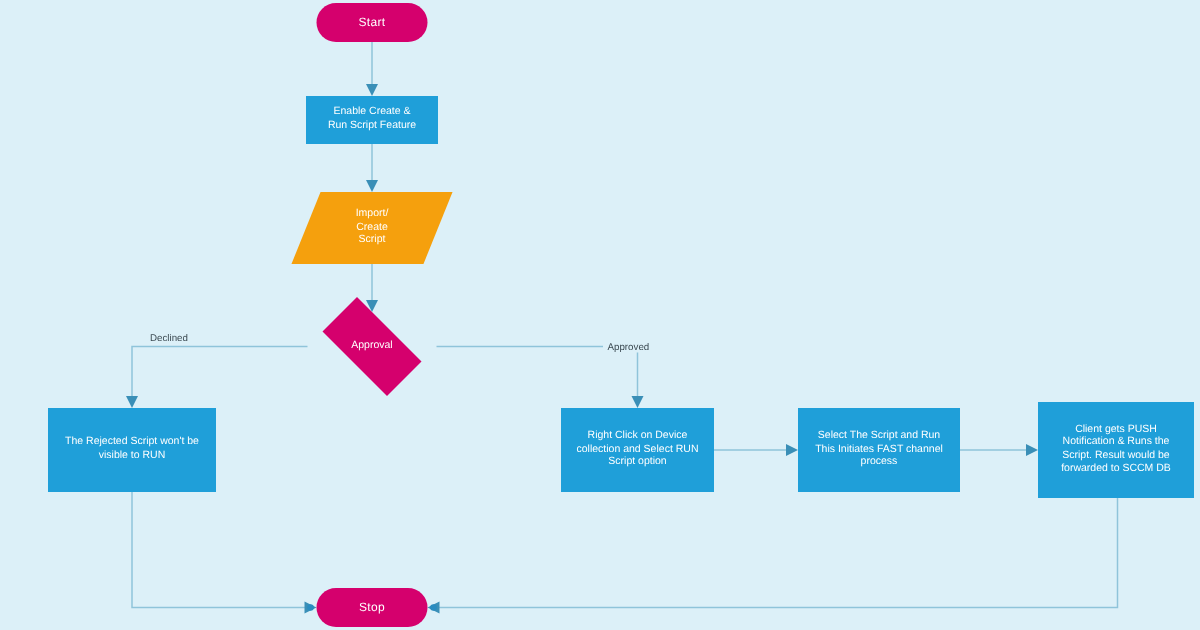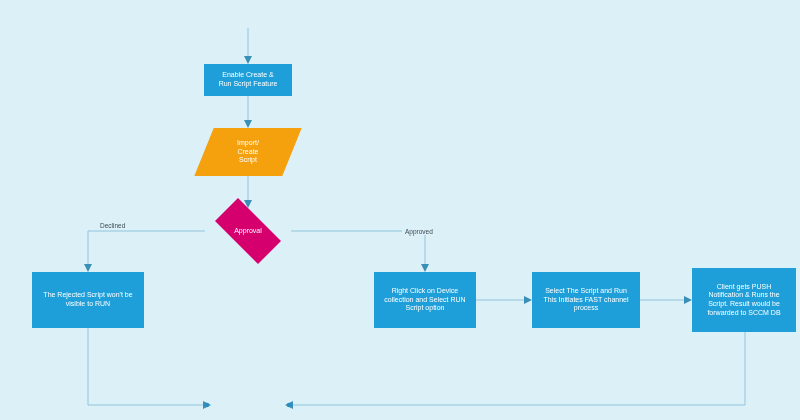--- a/index.html
+++ b/index.html
@@ -133,20 +133,23 @@
 
     <path class="link" d="M745,332 L745,405 L291,405"></path>
     <polygon class="arrow-head" points="285,405 293,401 293,409"></polygon>
     <circle class="endpoint-dot" cx="289" cy="405" r="2.2"></circle>
 
     <path class="link" d="M88,328 L88,405 L205,405"></path>
     <polygon class="arrow-head" points="211,405 203,401 203,409"></polygon>
     <circle class="endpoint-dot" cx="207" cy="405" r="2.2"></circle>
   </svg>
 
+  <div class="node terminator" style="left:211px; top:2px; width:74px; height:26px;">
+    <span>Start</span>
+  </div>
 
   <div class="node process" style="left:204px; top:64px; width:88px; height:32px;">
     <span>Enable Create &amp;
 Run Script Feature</span>
   </div>
 
   <div class="node io-para" style="left:204px; top:128px; width:88px; height:48px;">
     <span class="para-shape"></span>
     <span class="para-label">Import/
 Create
@@ -175,17 +178,20 @@
 process</span>
   </div>
 
   <div class="node process" style="left:692px; top:268px; width:104px; height:64px;">
     <span>Client gets PUSH
 Notification &amp; Runs the
 Script. Result would be
 forwarded to SCCM DB</span>
   </div>
 
+  <div class="node terminator" style="left:211px; top:392px; width:74px; height:26px;">
+    <span>Stop</span>
+  </div>
 
   <div class="edge-label" style="left:97px; top:222px;">Declined</div>
   <div class="edge-label" style="left:402px; top:228px;">Approved</div>
 
 </div>
 
 </body></html>

